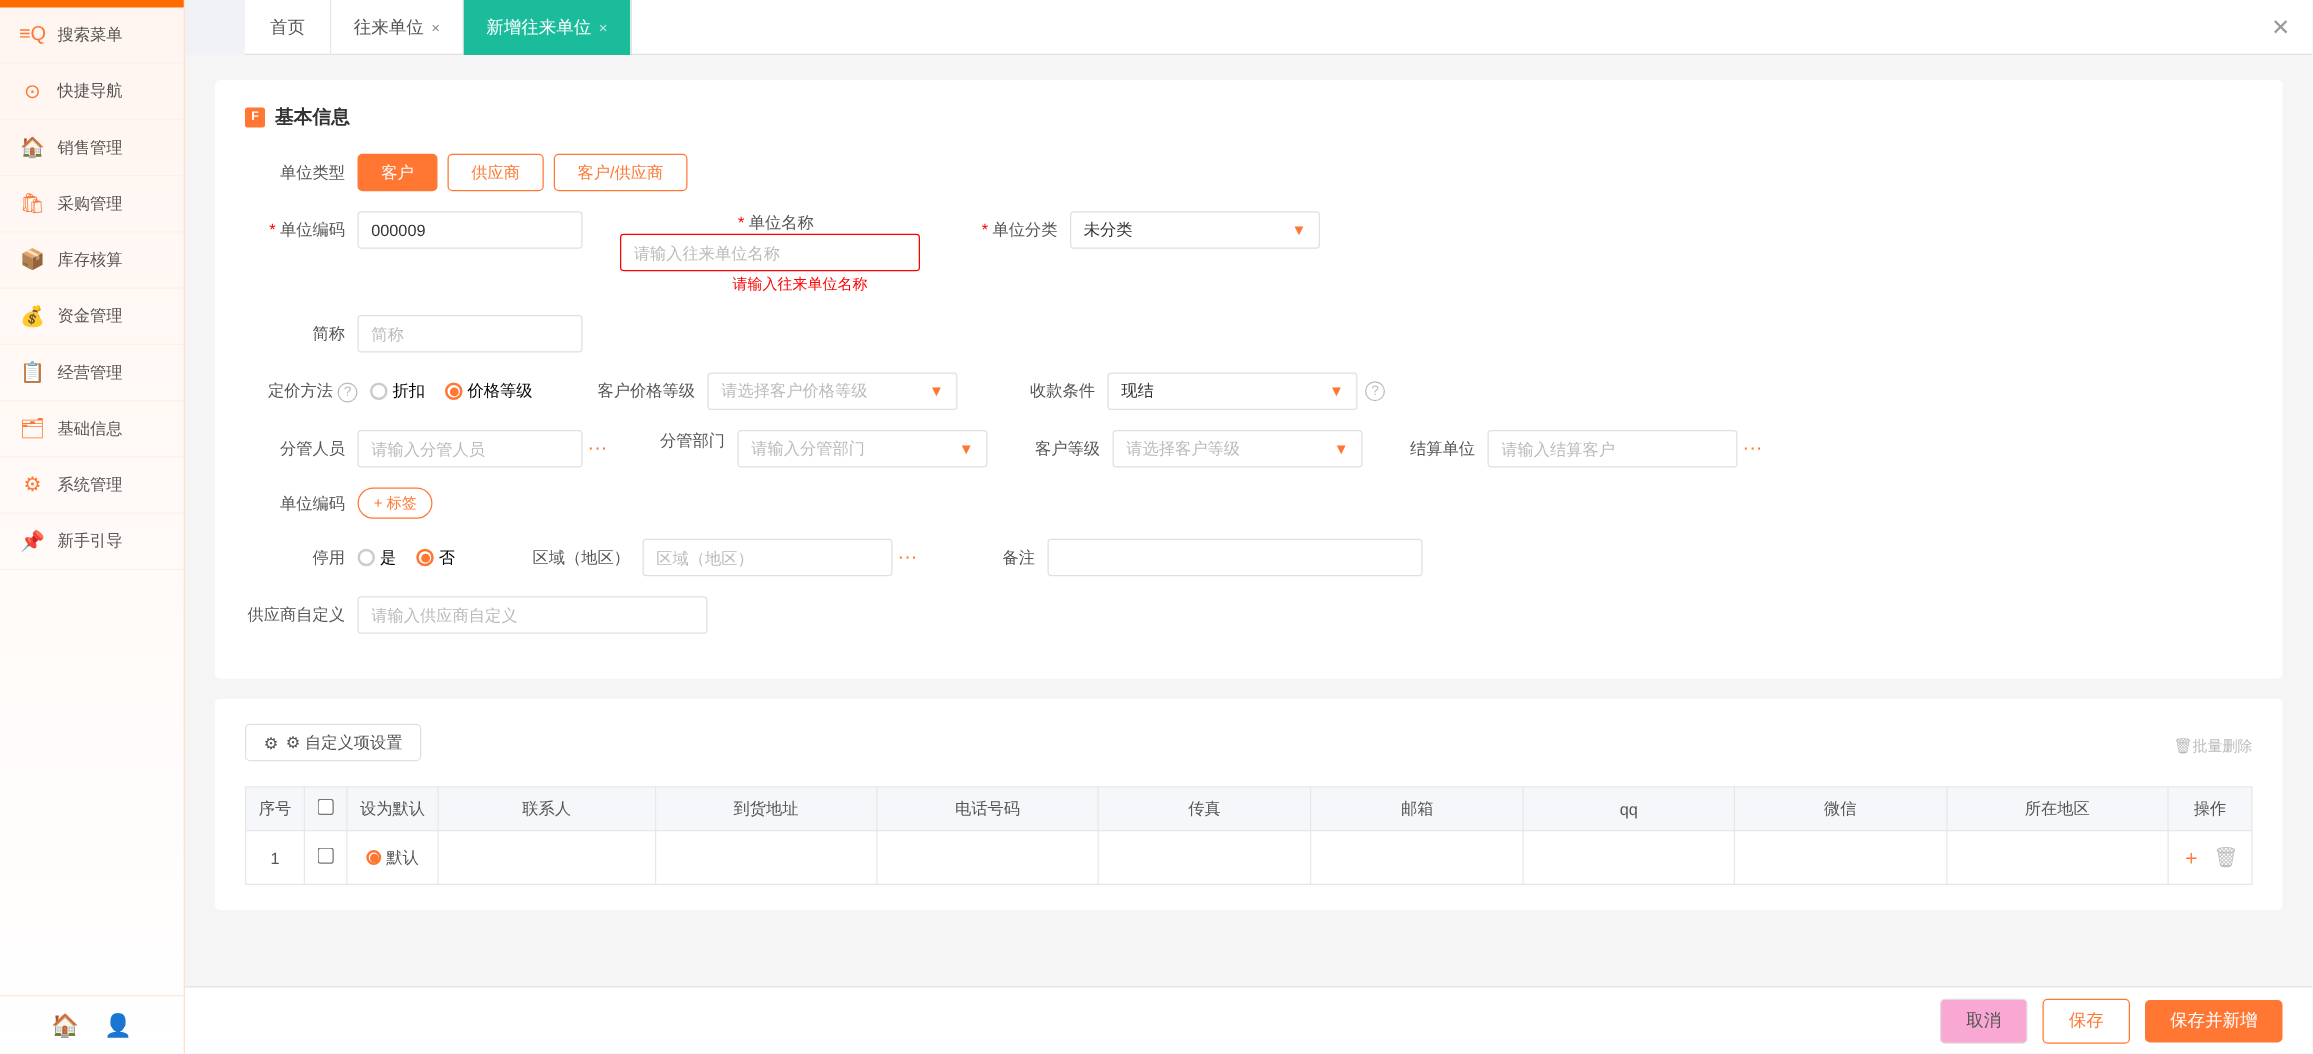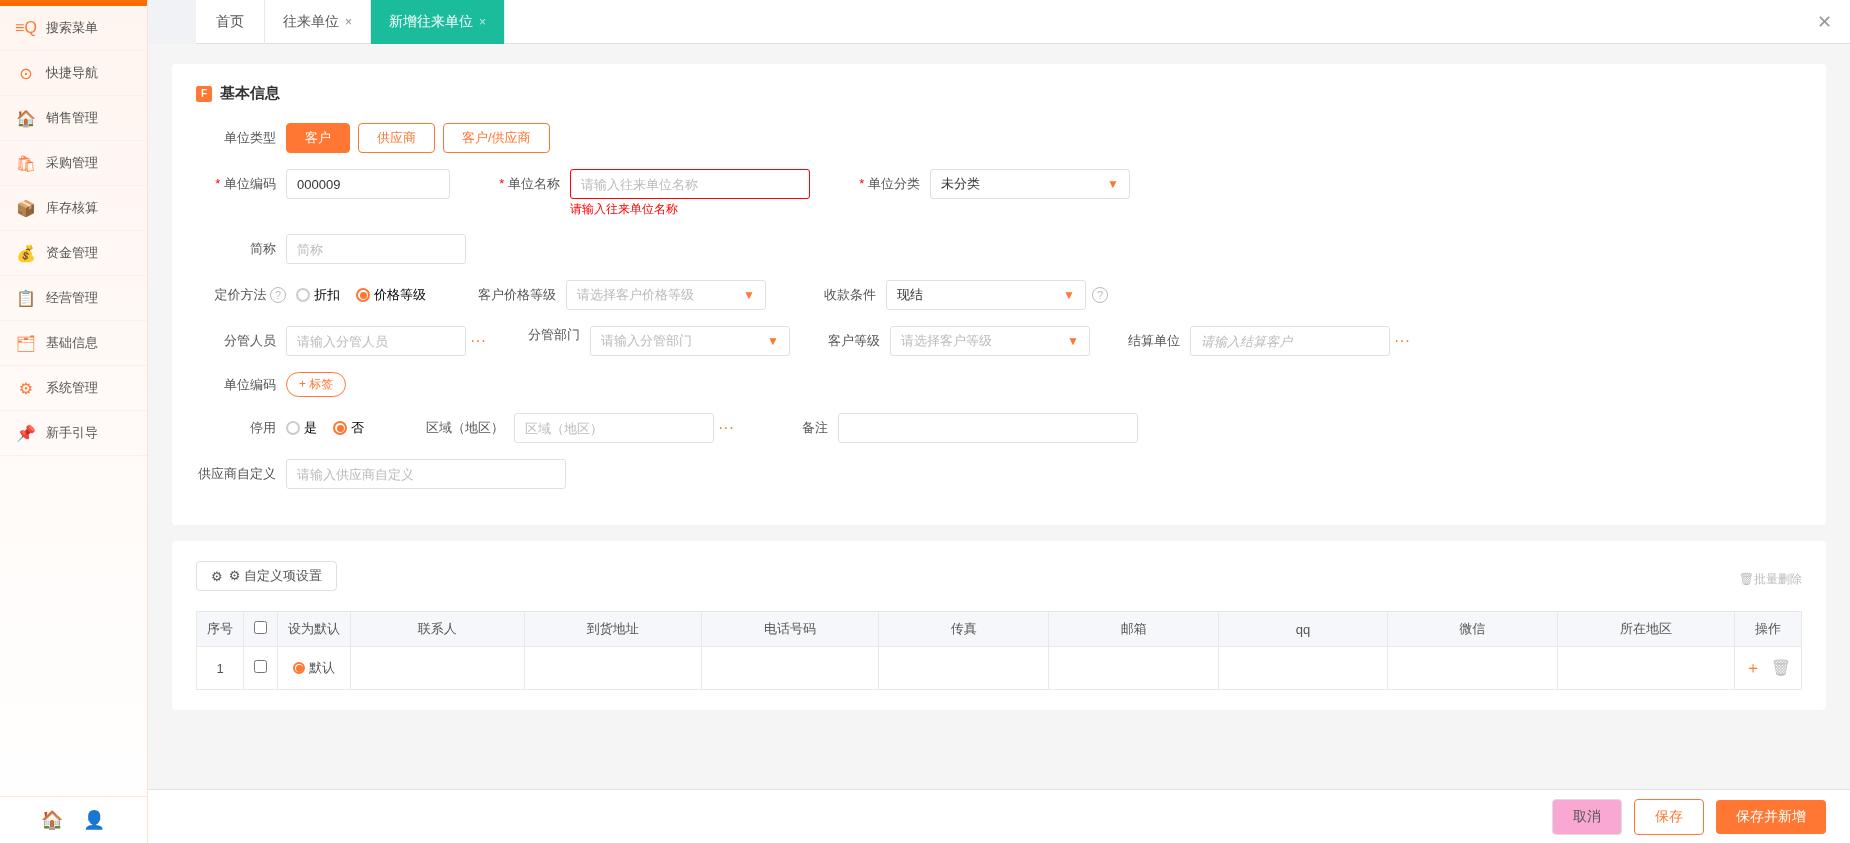--- a/index.html
+++ b/index.html
@@ -396,25 +396,25 @@
           <button class="btn btn-orange">客户</button>
           <button class="btn btn-outline">供应商</button>
           <button class="btn btn-outline">客户/供应商</button>
         </div>
       </div>
 
       <div class="form-row" style="align-items: flex-start;">
 
         <div style="display:flex; align-items:center; flex-shrink:0;">
           <div class="form-label required" style="width:90px;">单位编码</div>
-          <input class="form-input" style="width: 164px;" type="text" value="000009">
+          <input class="form-input" style="width: 180px;" type="text" value="000009">
         </div>
 
         <div style="display:flex; flex-direction:column; margin-left:30px; flex-shrink:0;">
-          <div style="display:flex; align-items:center;">
+          <div style="display:flex; align-items:center;flex-direction:column;">
             <div class="form-label required" style="width:90px;">单位名称</div>
             <input class="form-input error" style="width: 240px;" type="text" placeholder="请输入往来单位名称">
           </div>
           <div style="margin-left:90px;">
             <span class="error-msg">请输入往来单位名称</span>
           </div>
         </div>
 
         <div style="display:flex; align-items:center; margin-left:30px; flex-shrink:0;">
           <div class="form-label required" style="width:90px;">单位分类</div>
@@ -485,21 +485,21 @@
         <div style="display:flex; align-items:center; margin-left:20px; flex-shrink:0;">
           <div class="form-label" style="width:80px;">客户等级</div>
           <div class="form-select" style="width:200px;">
             <span style="color:#bbb;">请选择客户等级</span>
             <span class="arrow">▼</span>
           </div>
         </div>
 
         <div style="display:flex; align-items:center; margin-left:20px; flex-shrink:0;">
           <div class="form-label" style="width:80px;">结算单位</div>
-          <input class="form-input" style="width: 200px; font-style: italic;" type="text" placeholder="请输入结算客户">
+          <input class="form-input" style="width: 200px;" type="text" placeholder="请输入结算客户">
           <span class="more-btn">···</span>
         </div>
       </div>
 
       <div class="form-row">
         <div class="form-label" style="width:90px;">单位编码</div>
         <button class="tag-btn">+ 标签</button>
       </div>
 
       <div class="form-row">

